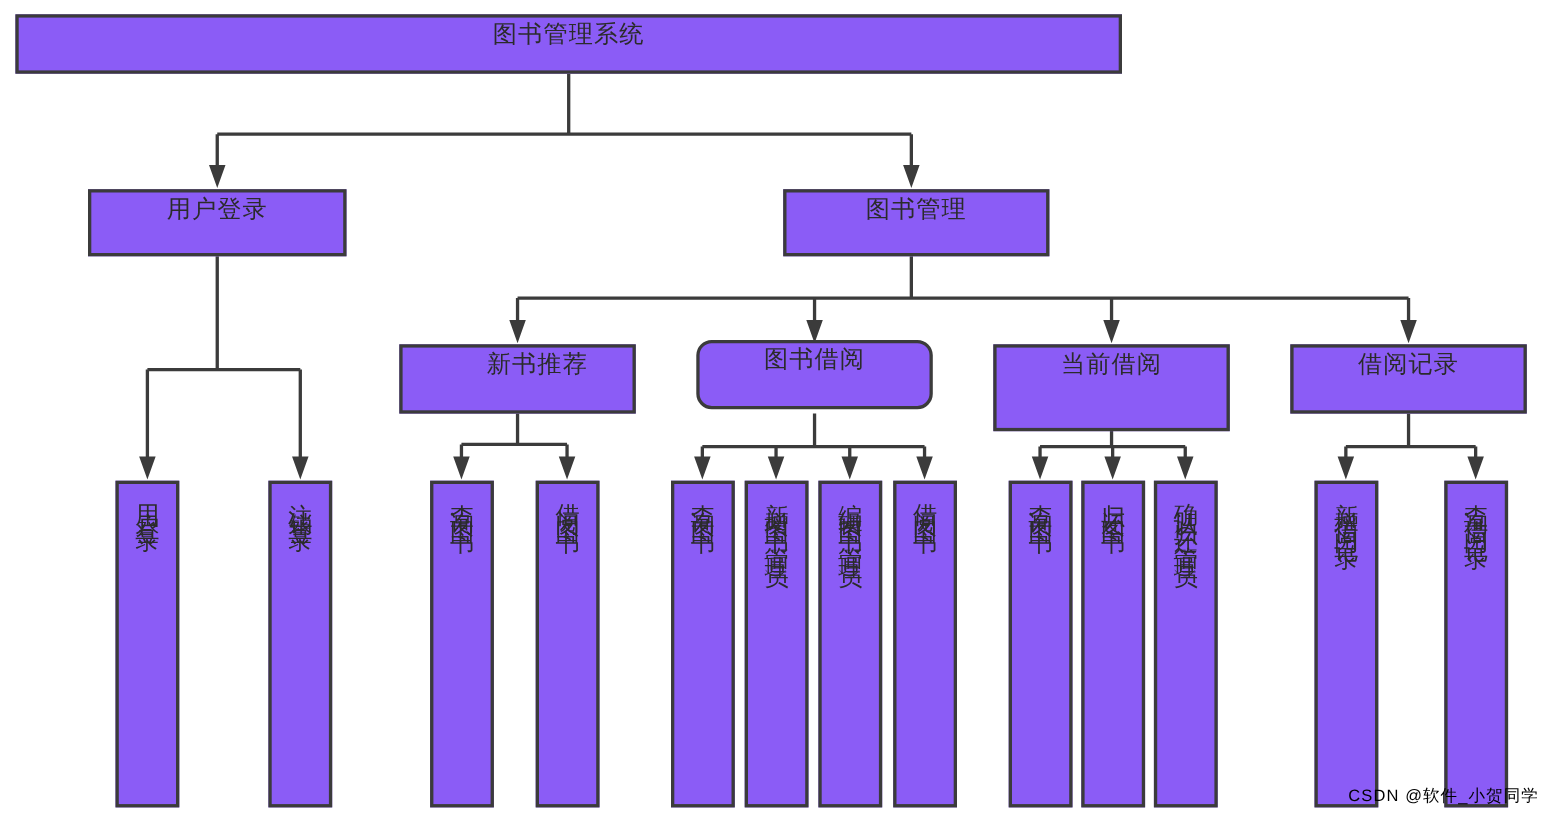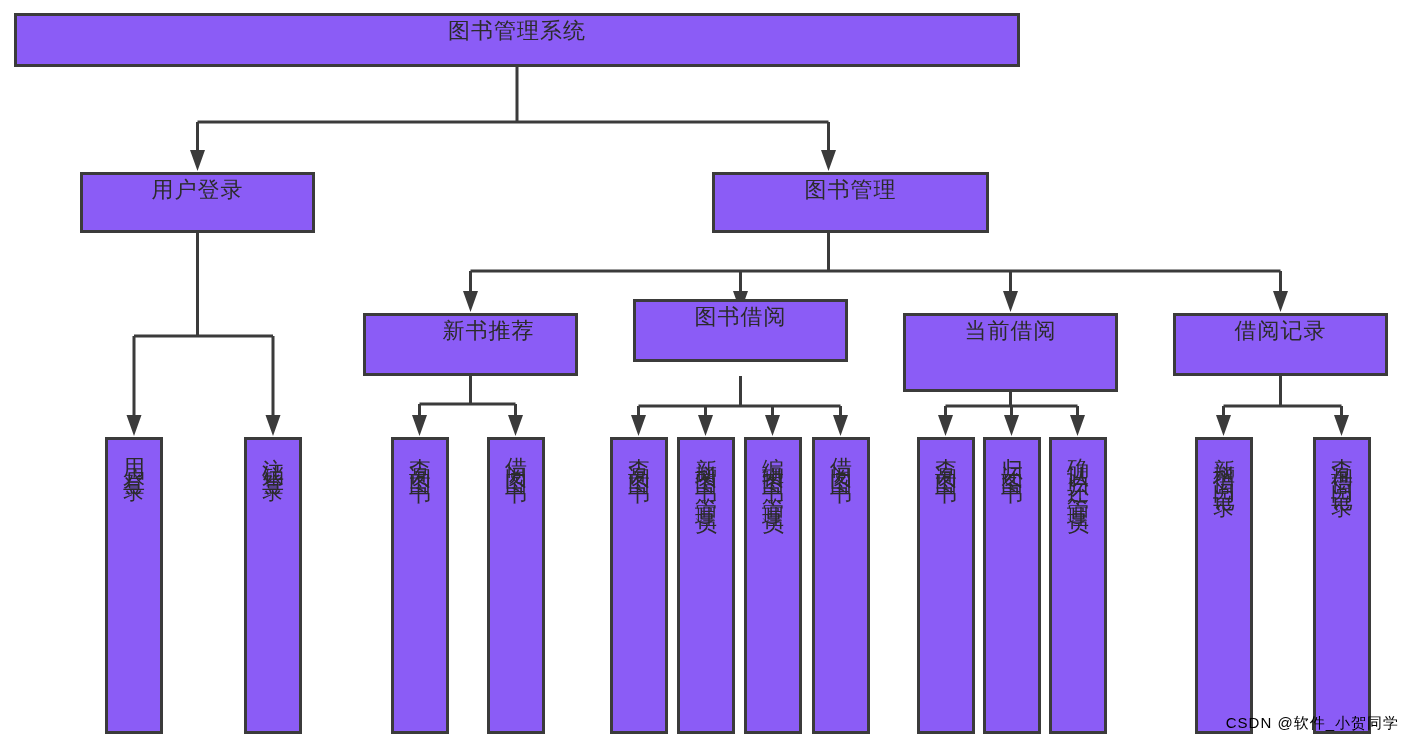--- a/index.html
+++ b/index.html
@@ -101,28 +101,28 @@
     </g>
   </svg>
 
   <div class="node" style="left:14px; top:13px; width:1006px; height:54px;">
     <span class="h-label">图书管理系统</span>
   </div>
 
   <div class="node" style="left:80px; top:172px; width:235px; height:61px;">
     <span class="h-label">用户登录</span>
   </div>
-  <div class="node" style="left:712px; top:172px; width:277px; height:61px;">
+  <div class="node" style="left:712px; top:172px; width:242px; height:61px;">
     <span class="h-label">图书管理</span>
   </div>
 
   <div class="node" style="left:363px; top:313px; width:215px; height:63px;padding-left:36px;">
     <span class="h-label">新书推荐</span>
   </div>
-  <div class="node" style="left:633px; top:299px; width:215px; height:63px;">
+  <div class="node" style="left:633px; top:309px; width:215px; height:63px;border-radius:14px;">
     <span class="h-label">图书借阅</span>
   </div>
   <div class="node" style="left:903px; top:313px; width:215px; height:79px;">
     <span class="h-label">当前借阅</span>
   </div>
   <div class="node" style="left:1173px; top:313px; width:215px; height:63px;">
     <span class="h-label">借阅记录</span>
   </div>
 
   <div class="node" style="left:105px; top:437px; width:58px; height:297px;">

